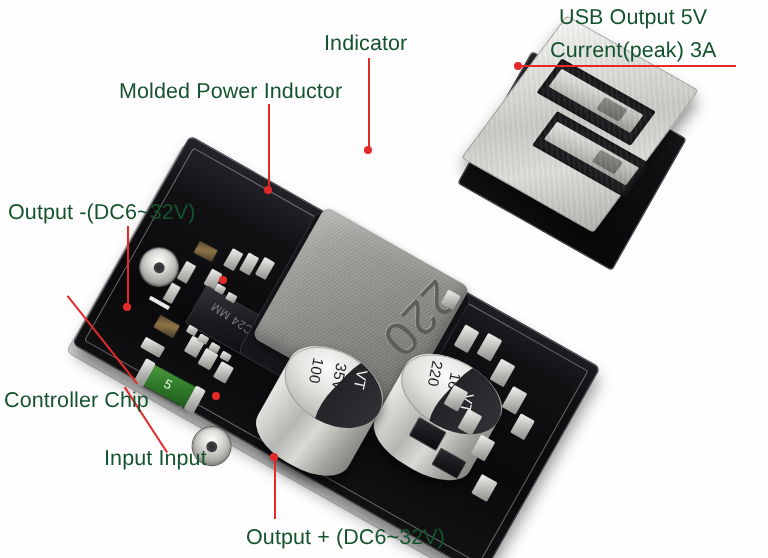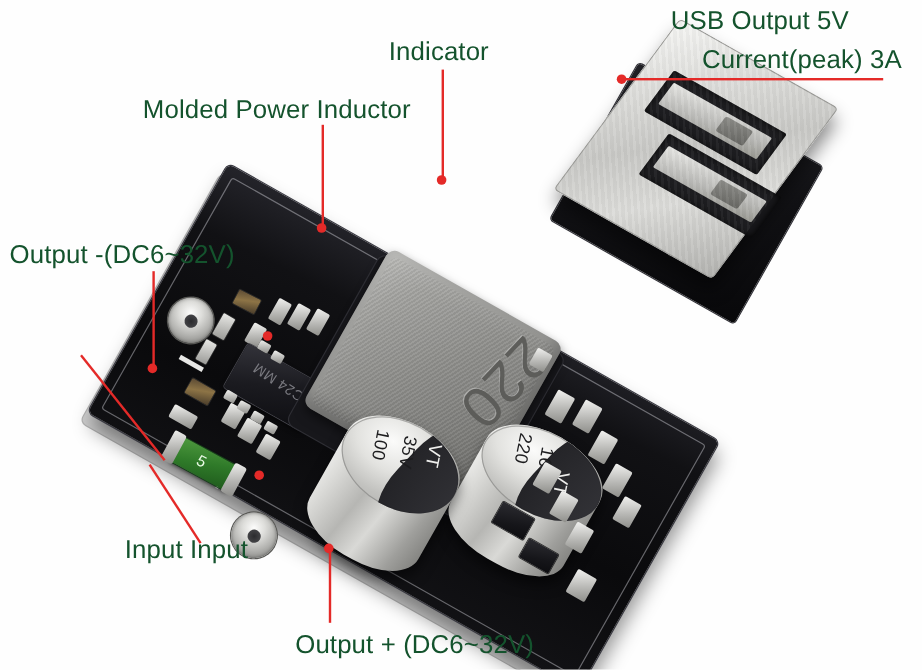--- a/index.html
+++ b/index.html
@@ -462,26 +462,27 @@
   <div class="leader v" style="left:138px;top:383px;height:112px;transform:rotate(-218.5deg);"></div>
   <div class="dot" style="left:219px;top:276px;"></div>
 
   <div class="leader v" style="left:168px;top:452px;height:78px;transform:rotate(-213deg);"></div>
   <div class="dot" style="left:212px;top:392px;"></div>
 
   <div class="leader v" style="left:274px;top:457px;height:62px;"></div>
   <div class="dot" style="left:270px;top:453px;"></div>
 
   <div class="anno" style="left:559px;top:4px;">USB Output 5V</div>
-  <div class="anno" style="left:585px;top:37px;">Current(peak) 3A</div>
+  <div class="anno" style="left:550px;top:37px;">Current(peak) 3A</div>
 
   <div class="anno" style="left:324px;top:30px;">Indicator</div>
 
   <div class="anno" style="left:119px;top:78px;">Molded Power Inductor</div>
 
   <div class="anno" style="left:8px;top:199px;">Output -(DC6~32V)</div>
 
+  <div class="anno" style="left:4px;top:387px;">Controller Chip</div>
 
   <div class="anno" style="left:104px;top:445px;">Input Input</div>
 
   <div class="anno" style="left:246px;top:524px;">Output + (DC6~32V)</div>
 
 </div>
 
 </body></html>

